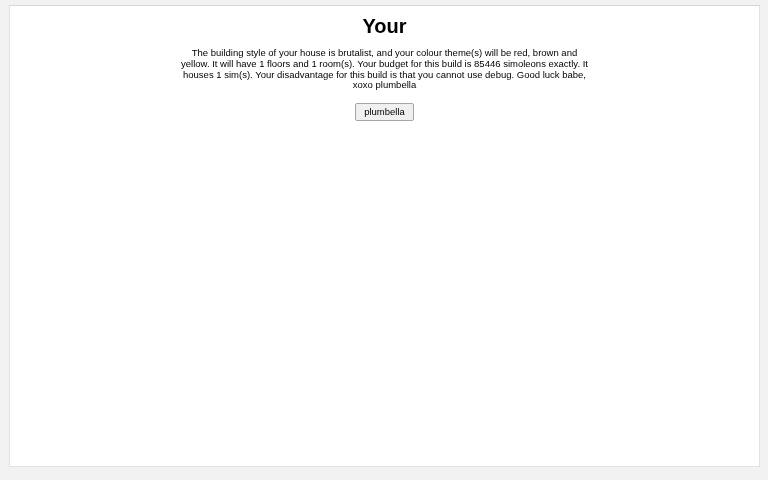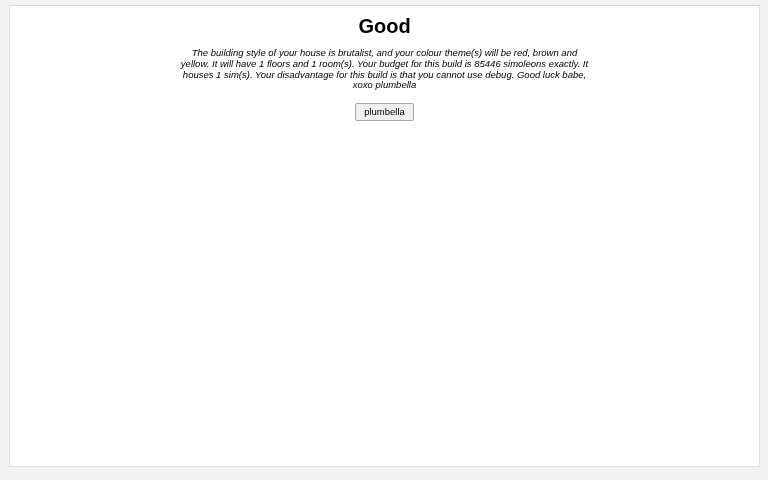--- a/index.html
+++ b/index.html
@@ -33,35 +33,34 @@
     line-height: 23px;
     font-weight: bold;
     color: #000000;
   }
   .description {
     width: 410px;
     margin: 0 auto;
     font-size: 9.5px;
     line-height: 10.8px;
     color: #000000;
-    font-style: italic;
   }
   .randomize-btn {
     margin-top: 12px;
     font-family: "Liberation Sans", sans-serif;
     font-size: 9.5px;
     line-height: 1;
     color: #000000;
     background: #f0f0f0;
     border: 1px solid #a6a6a6;
     border-radius: 2px;
     padding: 3px 8px;
     cursor: pointer;
   }
 </style>
 </head>
 <body>
 
 <div class="panel">
-  <h1 class="page-title">Good</h1>
+  <h1 class="page-title">Your</h1>
   <p class="description">The building style of your house is brutalist, and your colour theme(s) will be red, brown and yellow. It will have 1 floors and 1 room(s). Your budget for this build is 85446 simoleons exactly. It houses 1 sim(s). Your disadvantage for this build is that you cannot use debug. Good luck babe, xoxo plumbella</p>
   <button class="randomize-btn" type="button">plumbella</button>
 </div>
 
 </body></html>

